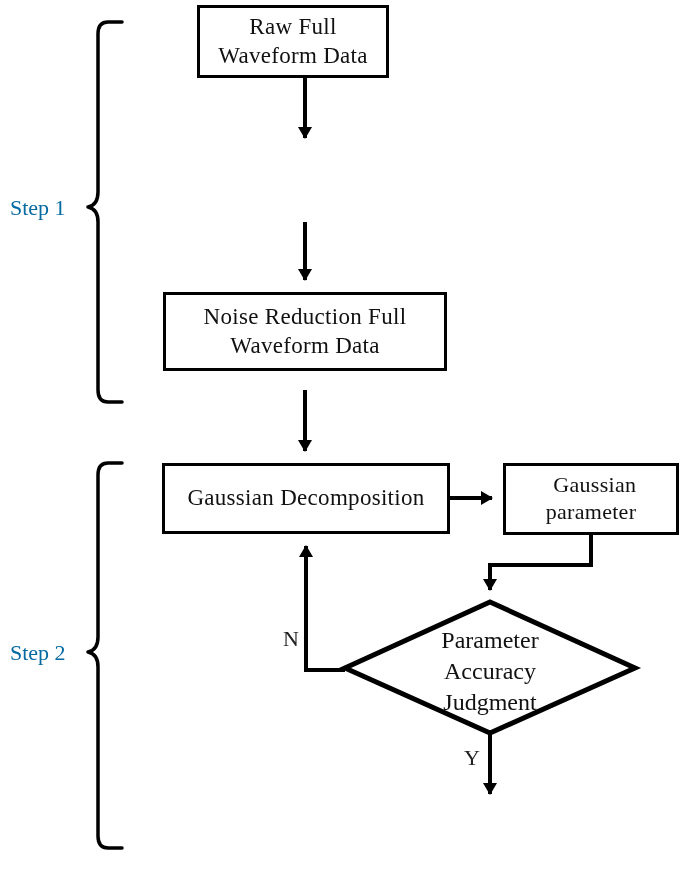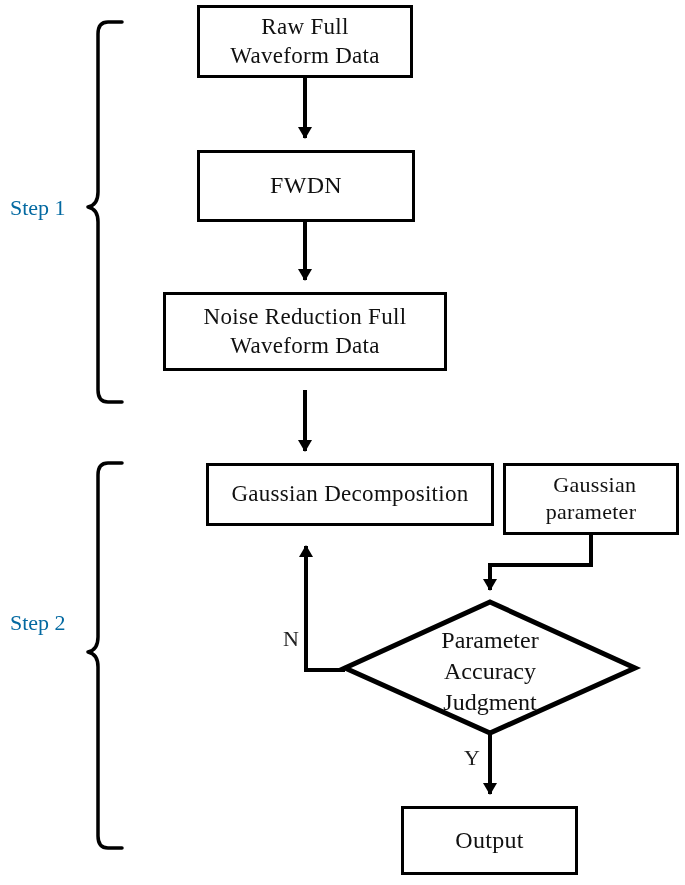--- a/index.html
+++ b/index.html
@@ -101,49 +101,43 @@
     <line x1="490" y1="733" x2="490" y2="794" stroke="#000000" stroke-width="4" marker-end="url(#arrow-down)"></line>
 
     <polygon points="490,602 635,668 490,733 345,668" fill="#ffffff" stroke="#000000" stroke-width="5"></polygon>
 
     <path d="M 122,22 L 108,22 Q 98,22 98,34 L 98,192 Q 98,205 88,207 Q 98,209 98,222 L 98,390 Q 98,402 108,402 L 122,402" fill="none" stroke="#000000" stroke-width="3.5" stroke-linecap="round" stroke-linejoin="round"></path>
 
     <path d="M 122,463 L 108,463 Q 98,463 98,475 L 98,637 Q 98,650 88,652 Q 98,654 98,667 L 98,836 Q 98,848 108,848 L 122,848" fill="none" stroke="#000000" stroke-width="3.5" stroke-linecap="round" stroke-linejoin="round"></path>
   </svg>
 
   <div class="step-label" style="left:10px; top:197px;">Step 1</div>
-  <div class="step-label" style="left:10px; top:612px;text-align:right;">Step 2</div>
+  <div class="step-label" style="left:10px; top:642px;text-align:right;">Step 2</div>
 
-  <div class="node-box" style="left:197px; top:5px; width:216px; height:73px; font-size:23px;">
+  <div class="node-box" style="left:197px; top:5px; width:192px; height:73px; font-size:23px;">
     <span class="node-text">Raw Full
 Waveform Data</span>
   </div>
 
-  <div class="node-box" style="left:197px; top:150px; width:218px; height:72px; font-size:24px;">
-    <span class="node-text">FWDN</span>
-  </div>
 
   <div class="node-box" style="left:163px; top:292px; width:284px; height:79px; font-size:23px;">
     <span class="node-text">Noise Reduction Full
 Waveform Data</span>
   </div>
 
-  <div class="node-box" style="left:162px; top:463px; width:288px; height:63px; font-size:23px;margin-left:44px;">
+  <div class="node-box" style="left:162px; top:463px; width:288px; height:71px; font-size:23px;">
     <span class="node-text">Gaussian Decomposition</span>
   </div>
 
   <div class="node-box" style="left:503px; top:463px; width:176px; height:72px; font-size:22px;text-align:right;">
     <span class="node-text">Gaussian
 parameter</span>
   </div>
 
   <div class="diamond-text" style="left:390px; top:625px; width:200px;">Parameter
 Accuracy
 Judgment</div>
 
-  <div class="node-box" style="left:401px; top:806px; width:177px; height:69px; font-size:24px;">
-    <span class="node-text">Output</span>
-  </div>
 
   <div class="edge-label" style="left:283px; top:628px;">N</div>
   <div class="edge-label" style="left:464px; top:747px;">Y</div>
 
 </div>
 
 </body></html>

